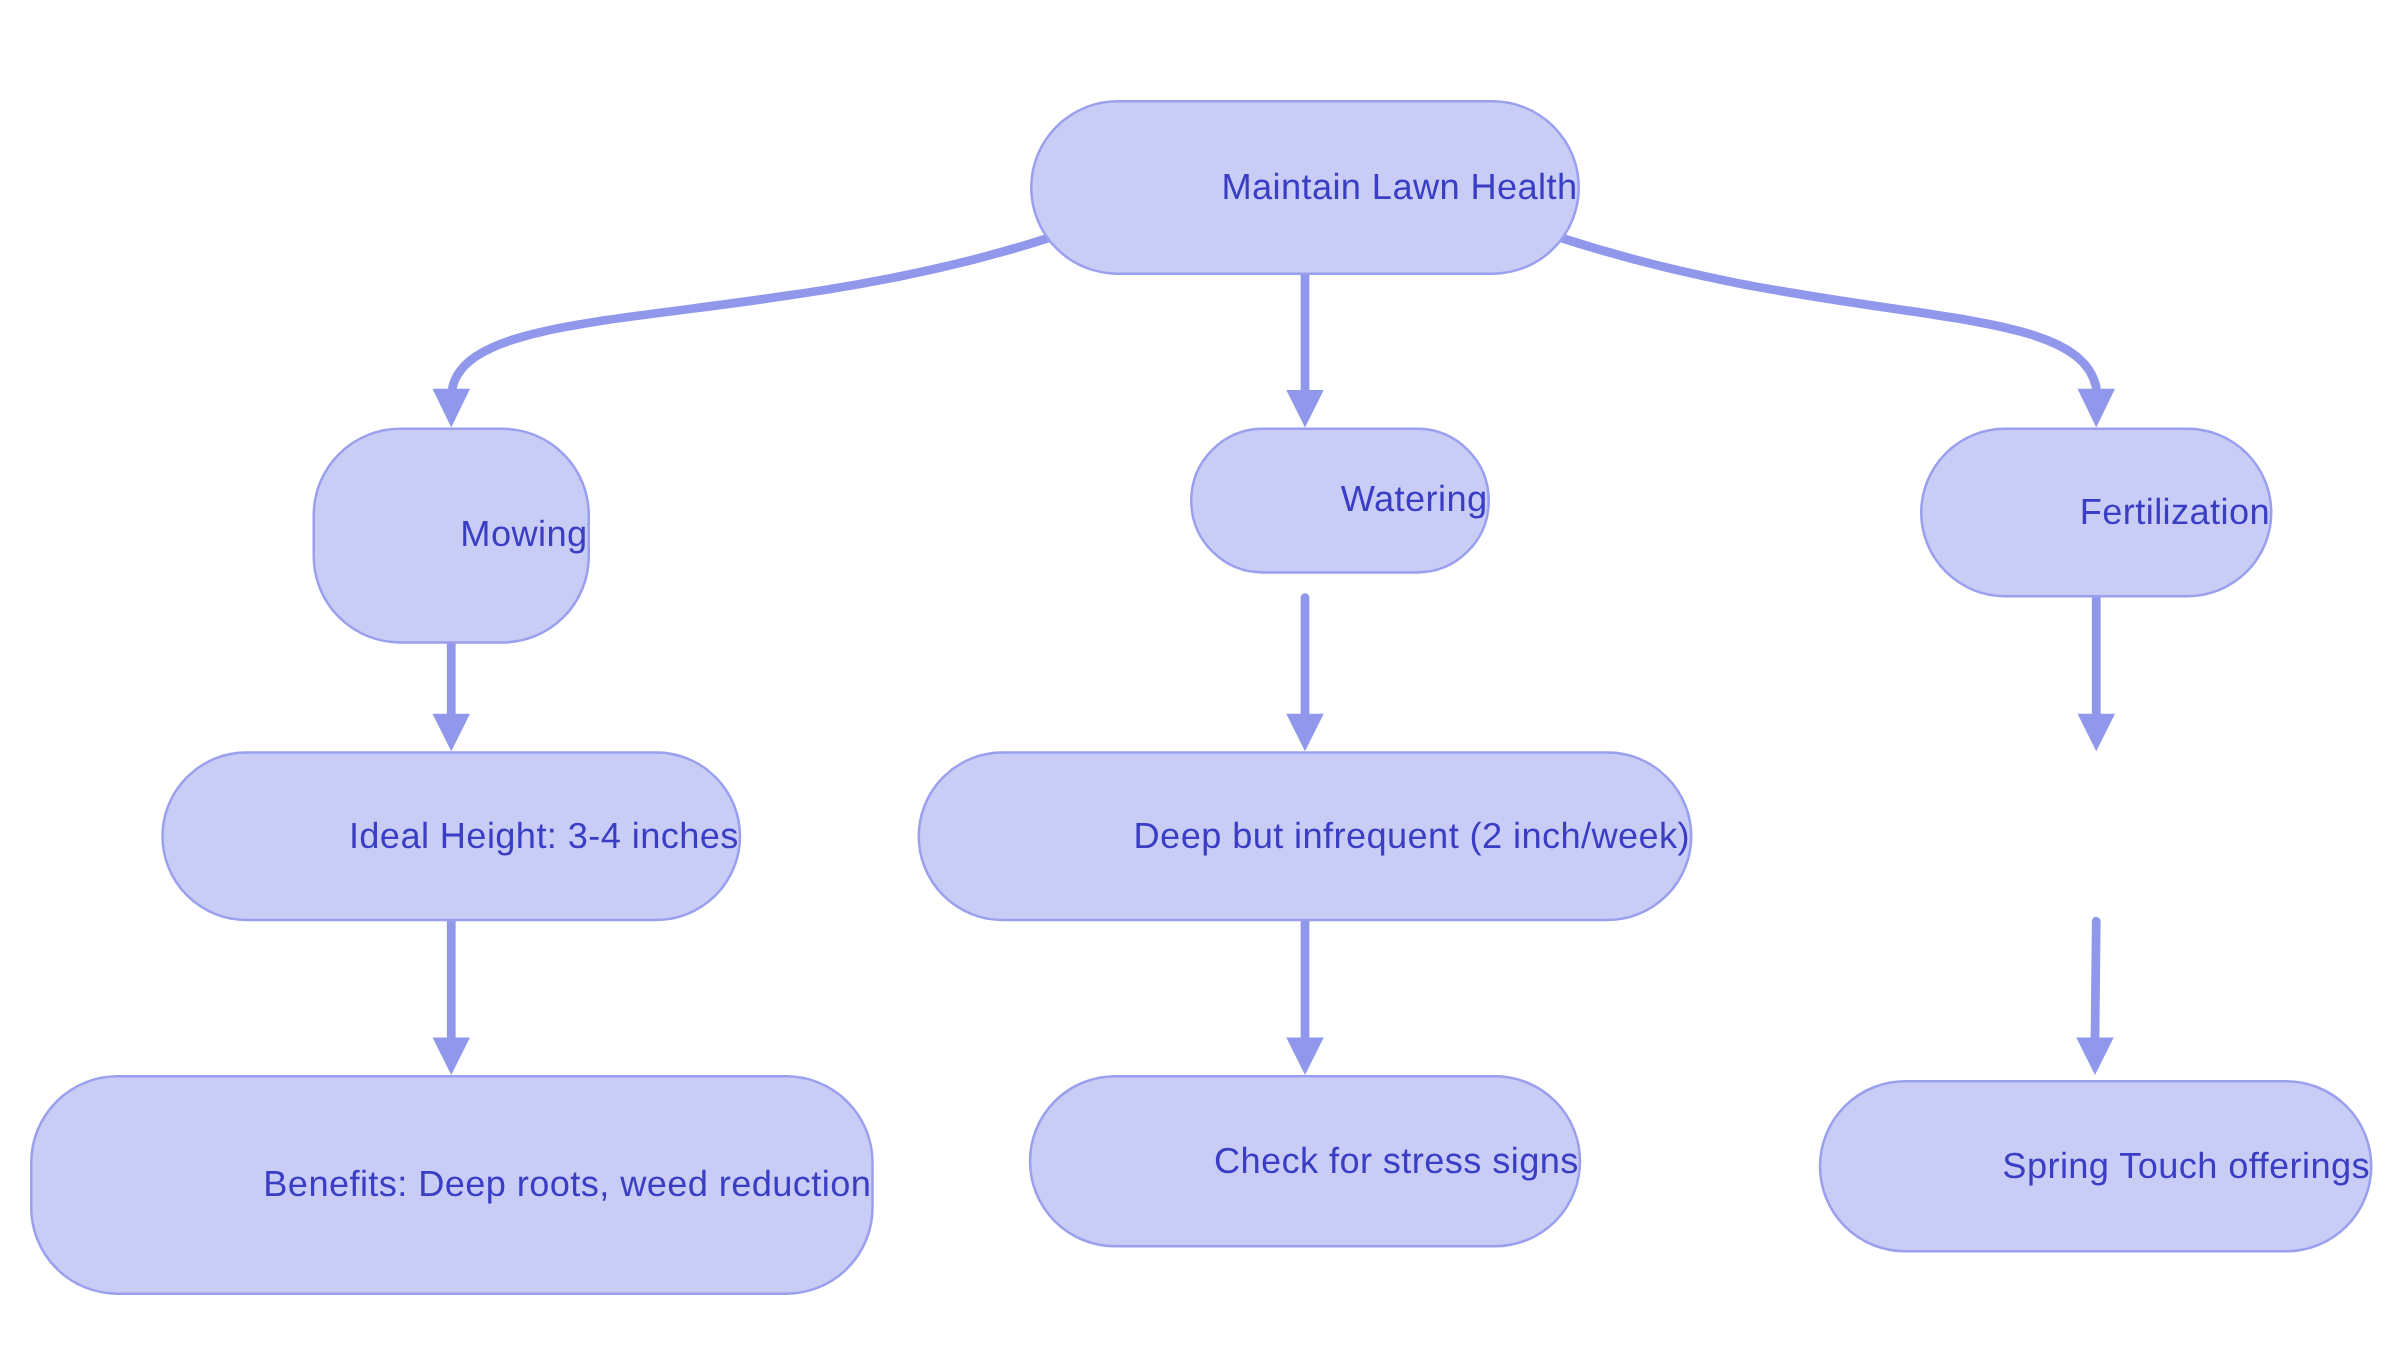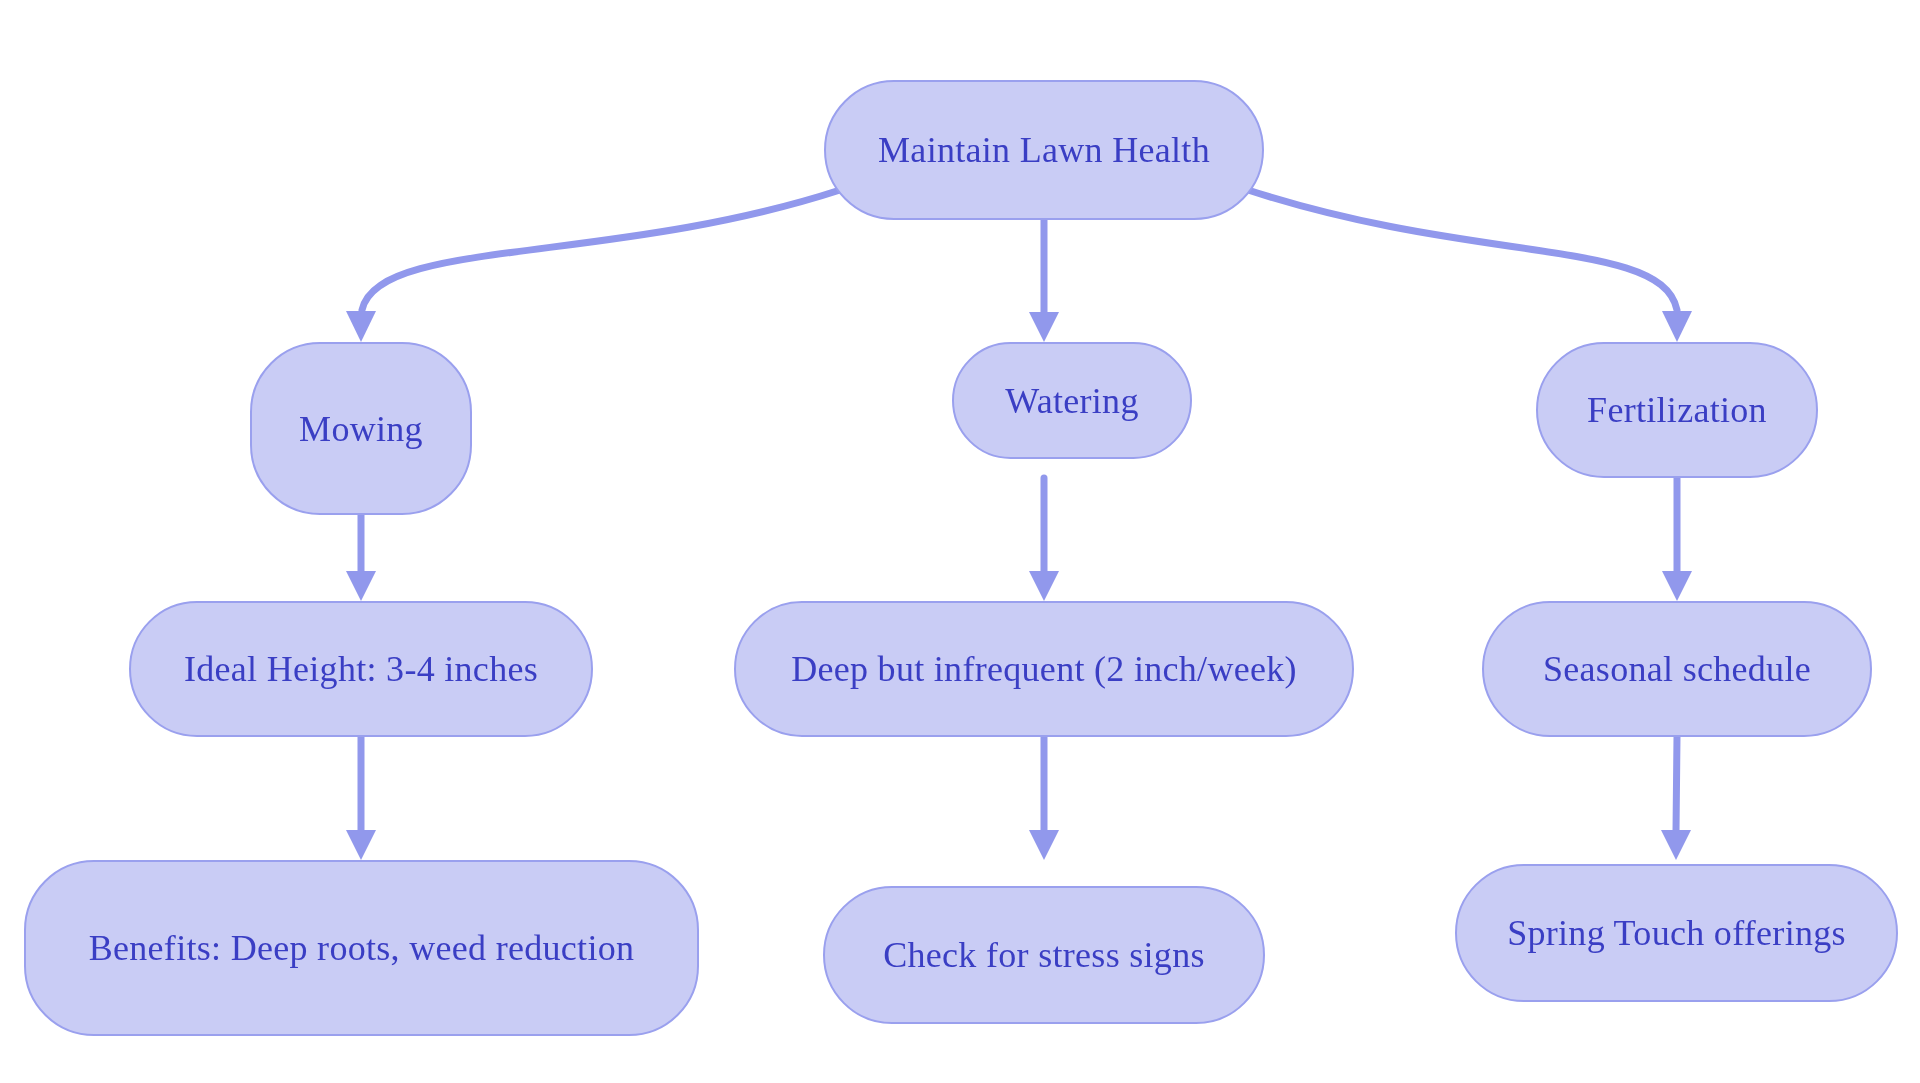--- a/index.html
+++ b/index.html
@@ -37,41 +37,40 @@
     stroke-linecap: round;
   }
   .edge-head {
     fill: var(--arrow);
     stroke: none;
   }
   .node {
     position: absolute;
     display: flex;
     align-items: center;
-    justify-content: center;
+    justify-content: flex-end;
     background: var(--node-fill);
     border: 2px solid var(--node-border);
     border-radius: 70px;
     color: var(--node-text);
-    font-size: 36px;
+    font-size: 29px;
     letter-spacing: 0.3px;
     white-space: nowrap;
     text-align: center;
-    font-family: Liberation Serif, serif;
   }
   
   .n-root            { left: 824px;  top: 80px;  width: 440px; height: 140px; }
   .n-mowing          { left: 250px;  top: 342px; width: 222px; height: 173px; }
   .n-watering        { left: 952px;  top: 342px; width: 240px; height: 117px; }
   .n-fertilization   { left: 1536px; top: 342px; width: 282px; height: 136px; }
   .n-mowing-detail   { left: 129px;  top: 601px; width: 464px; height: 136px; }
   .n-watering-detail { left: 734px;  top: 601px; width: 620px; height: 136px; }
   .n-fert-detail     { left: 1482px; top: 601px; width: 390px; height: 136px; }
   .n-mowing-benefit  { left: 24px;   top: 860px; width: 675px; height: 176px; }
-  .n-watering-check  { left: 823px;  top: 886px; width: 442px; height: 138px; }
+  .n-watering-check  { left: 823px;  top: 860px; width: 442px; height: 138px; }
   .n-fert-offering   { left: 1455px; top: 864px; width: 443px; height: 138px; }
 </style>
 </head>
 <body>
 
 <div class="canvas">
 
   <svg class="edge-layer" viewBox="0 0 1920 1083" aria-hidden="true">
     <g>
       <path class="edge-shaft" d="M 840 190 C 610 265 378 238 362 310"></path>
@@ -128,23 +127,20 @@
   </div>
 
   <div class="node n-mowing-detail">
     <span>Ideal Height: 3-4 inches</span>
   </div>
 
   <div class="node n-watering-detail">
     <span>Deep but infrequent (2 inch/week)</span>
   </div>
 
-  <div class="node n-fert-detail">
-    <span>Seasonal schedule</span>
-  </div>
 
   <div class="node n-mowing-benefit">
     <span>Benefits: Deep roots, weed reduction</span>
   </div>
 
   <div class="node n-watering-check">
     <span>Check for stress signs</span>
   </div>
 
   <div class="node n-fert-offering">

